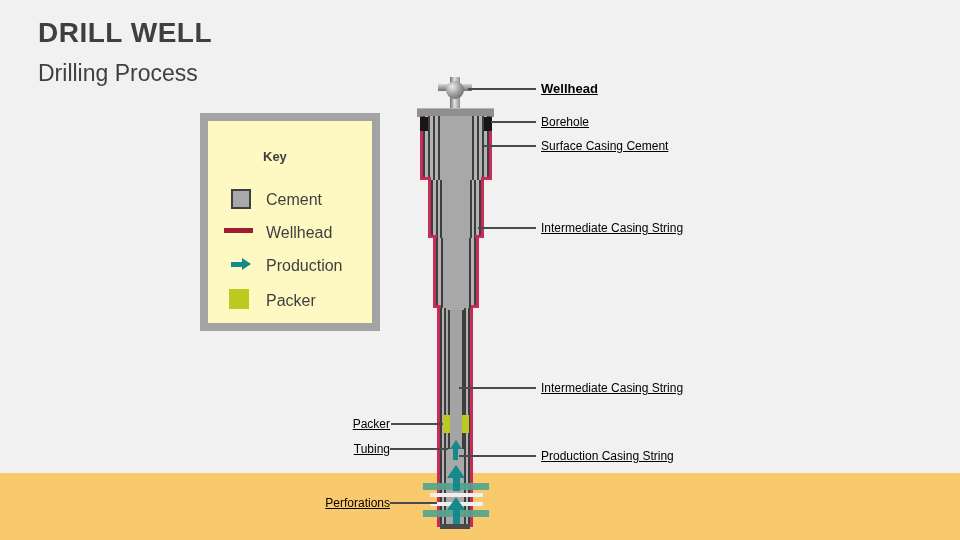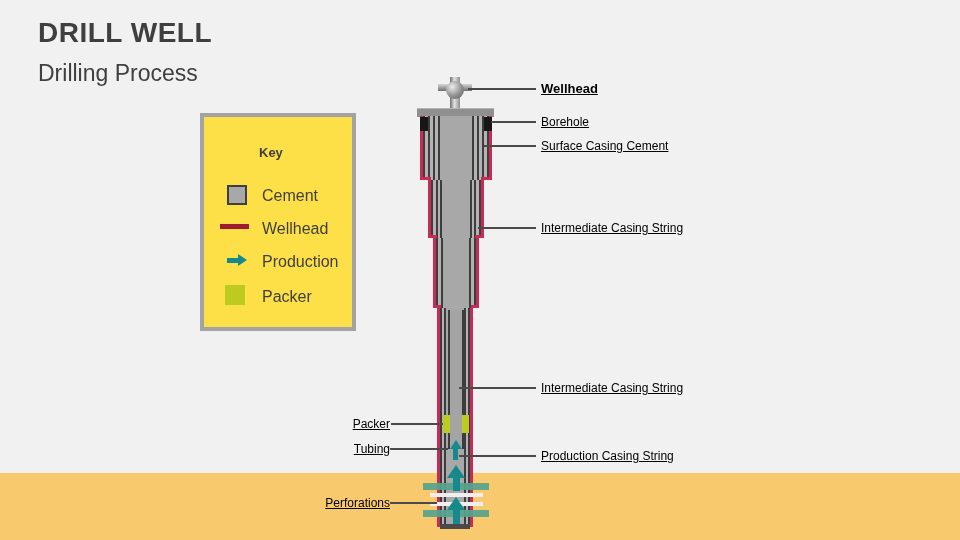--- a/index.html
+++ b/index.html
@@ -6,22 +6,22 @@
   .slide{position:relative;width:960px;height:540px;background:#f1f1f1;overflow:hidden;
          font-family:"Liberation Sans",sans-serif;color:#3f3f3f;padding-left:10px;}
   .lbl{position:absolute;font-size:12px;line-height:16px;color:#000000;white-space:nowrap;text-decoration:underline;}
   .lbl-bold{font-weight:bold;font-size:13px;}
   .leader{position:absolute;height:2px;background:#4a4a4a;}
   .left-lbl{text-align:right;}
   
   .title{position:absolute;left:38px;top:17px;font-size:28px;font-weight:bold;letter-spacing:.5px;color:#3f3f3f;}
   .subtitle{position:absolute;left:38px;top:60px;font-size:23px;color:#404040;}
   
-  .keybox{position:absolute;left:200px;top:113px;width:156px;height:218px;box-sizing:border-box;
-          border:4px solid #a3a3a3;background:#fde047;}
+  .keybox{position:absolute;left:200px;top:113px;width:180px;height:218px;box-sizing:border-box;
+          border:8px solid #a3a3a3;background:#fef9c3;}
   .key-title{position:absolute;left:55px;top:28px;font-size:13px;font-weight:bold;}
   .key-lbl{position:absolute;left:58px;font-size:16px;}
   .swatch-cement{position:absolute;left:23px;top:68px;width:20px;height:20px;background:#a8a8a8;
                  border:2px solid #3f3f3f;box-sizing:border-box;}
   .swatch-borehole{position:absolute;left:16px;top:107px;width:29px;height:5px;background:#9e1b32;}
   .swatch-packer{position:absolute;left:21px;top:168px;width:20px;height:20px;background:#bdca1f;}
   .karrow-shaft{position:absolute;left:23px;top:141px;width:11px;height:5px;background:#15898c;}
   .karrow-head{position:absolute;left:34px;top:137px;width:0;height:0;
                border-left:9px solid #15898c;border-top:6px solid transparent;border-bottom:6px solid transparent;}
   

